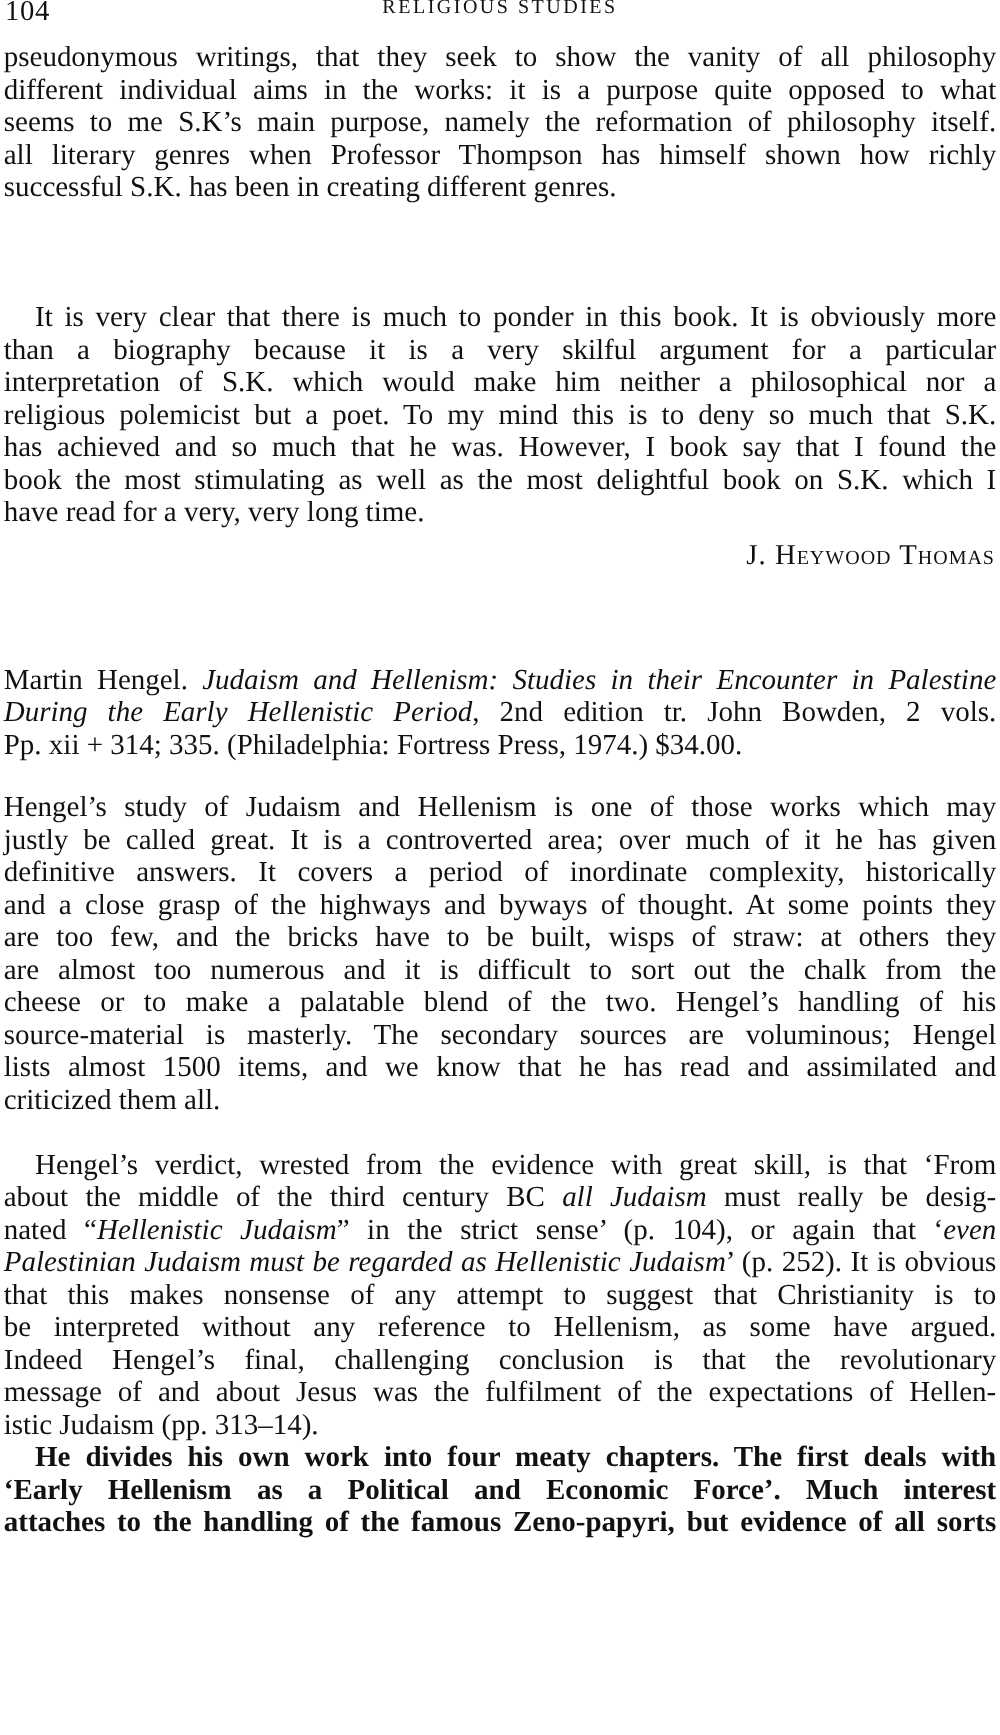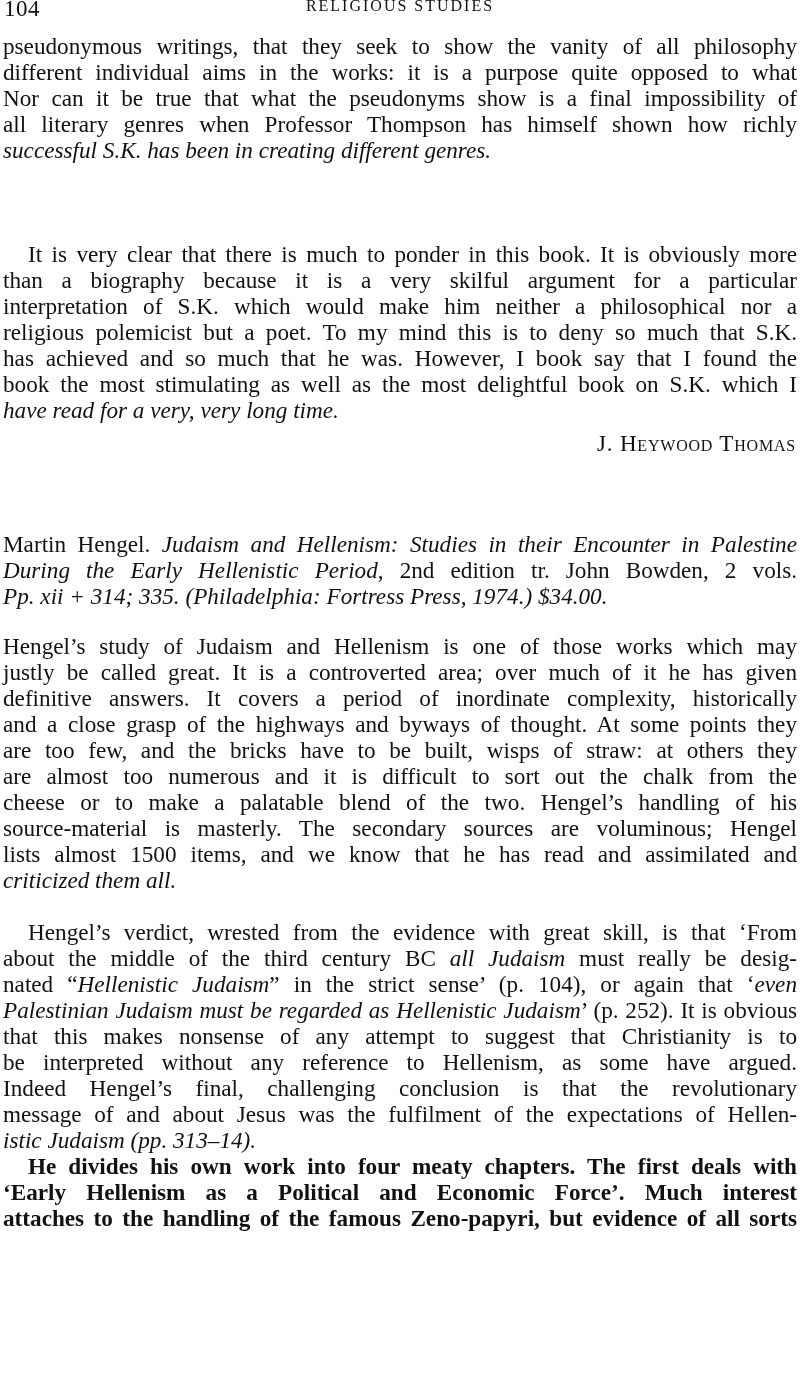--- a/index.html
+++ b/index.html
@@ -57,21 +57,20 @@
     }
     .line {
       display: block;
       white-space: nowrap;
       text-align: justify;
       text-align-last: justify;
       height: 26px;
     }
     .line.last {
       text-align-last: left;
-      font-style: italic;
     }
     .line.indent {
       padding-left: 25px;
     }
     .signature {
       position: absolute;
       right: 4px;
       top: 431px;
       font-size: 23px;
       font-variant: small-caps;
@@ -94,21 +93,21 @@
 <div class="page">
 
   <div class="running-head">
     <span class="page-number">104</span>
     <span class="journal-title">RELIGIOUS STUDIES</span>
   </div>
 
   <div class="block" style="top:33px;">
     <span class="line">pseudonymous writings, that they seek to show the vanity of all philosophy</span>
     <span class="line">different individual aims in the works: it is a purpose quite opposed to what</span>
-    <span class="line">Nor can it be true that what the pseudonyms show is a final impossibility of</span>
+    <span class="line">seems to me S.K’s main purpose, namely the reformation of philosophy itself.</span>
     <span class="line">all literary genres when Professor Thompson has himself shown how richly</span>
     <span class="line last">successful S.K. has been in creating different genres.</span>
   </div>
 
   <div class="block" style="top:241px;">
     <span class="line indent">It is very clear that there is much to ponder in this book. It is obviously more</span>
     <span class="line">than a biography because it is a very skilful argument for a particular</span>
     <span class="line">interpretation of S.K. which would make him neither a philosophical nor a</span>
     <span class="line">religious polemicist but a poet. To my mind this is to deny so much that S.K.</span>
     <span class="line">has achieved and so much that he was. However, I book say that I found the</span>

